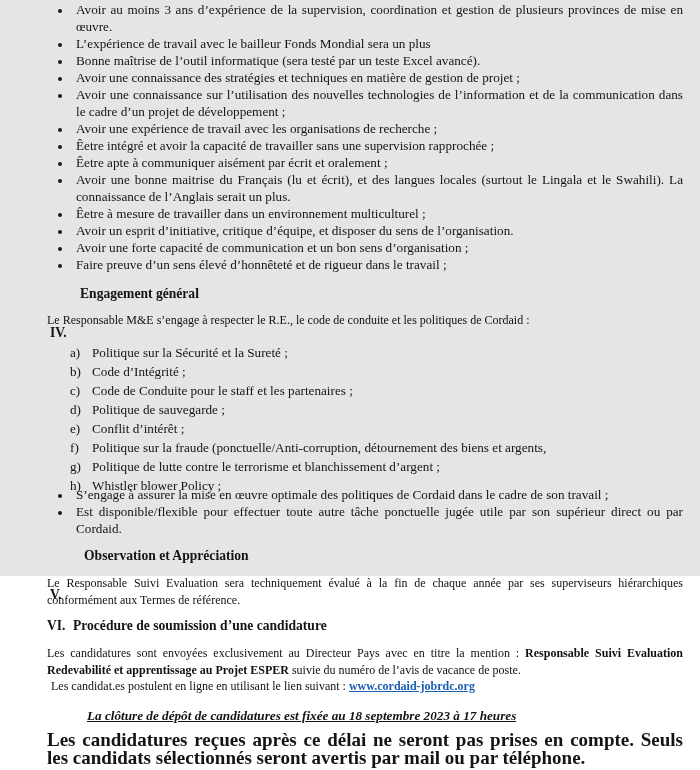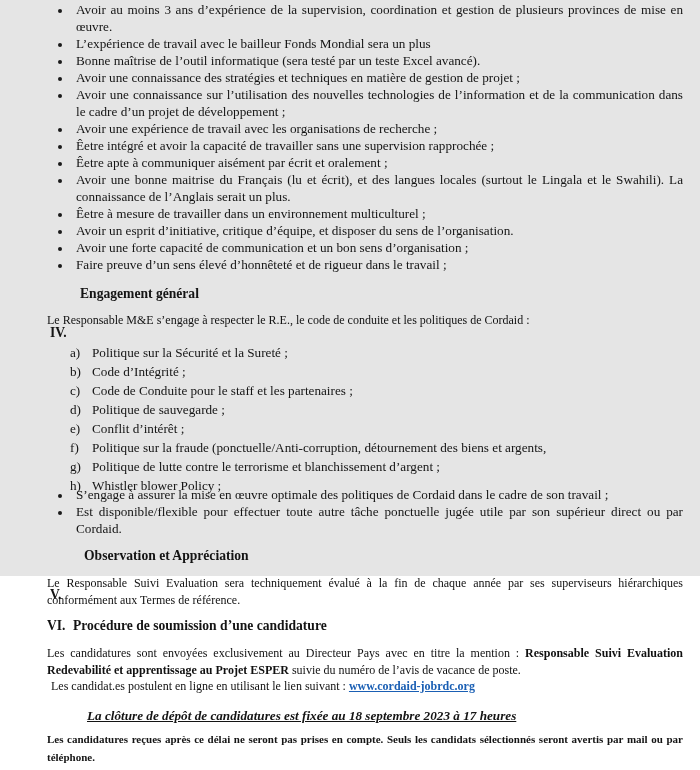--- a/index.html
+++ b/index.html
@@ -131,21 +131,21 @@
     font-weight: bold;
     font-style: italic;
     font-size: 13.2px;
     line-height: 17px;
     text-decoration: underline;
     display: inline;
   }
 
   .closing-text {
     font-weight: bold;
-    font-size: 11px;
+    font-size: 19px;
     line-height: 17.5px;
     text-align: justify;
   }
 
   .para-vi-line { display: block; }
   .indent-sp { display: inline-block; width: 4px; }
 </style>
 </head>
 <body>
 

